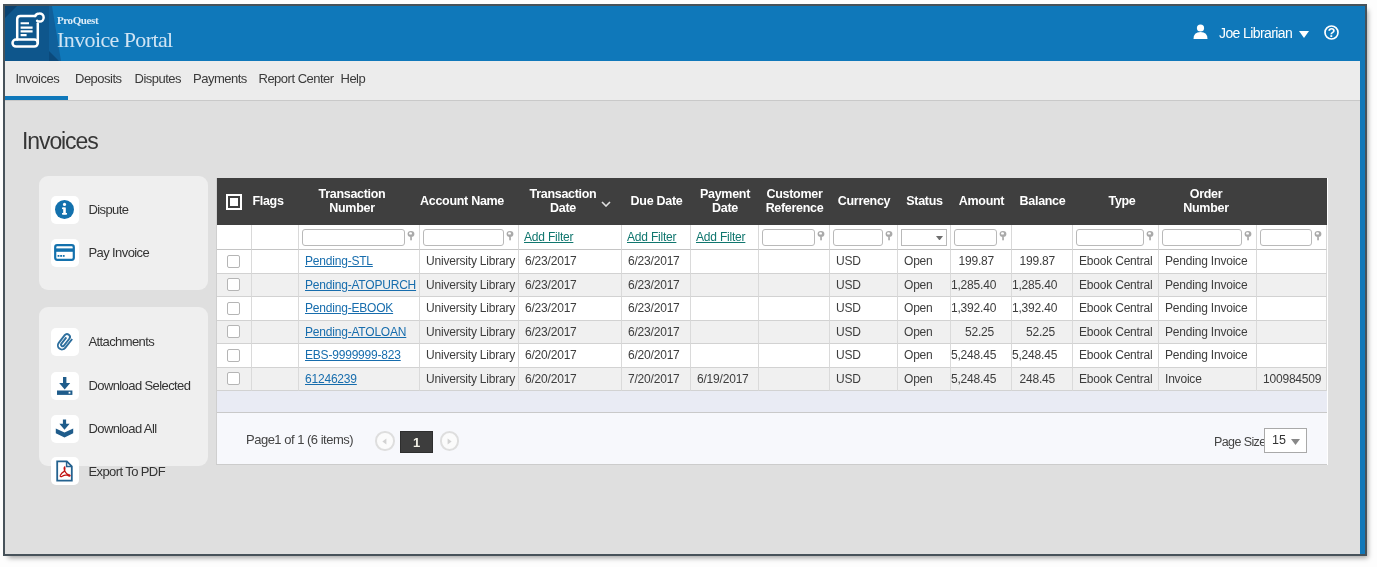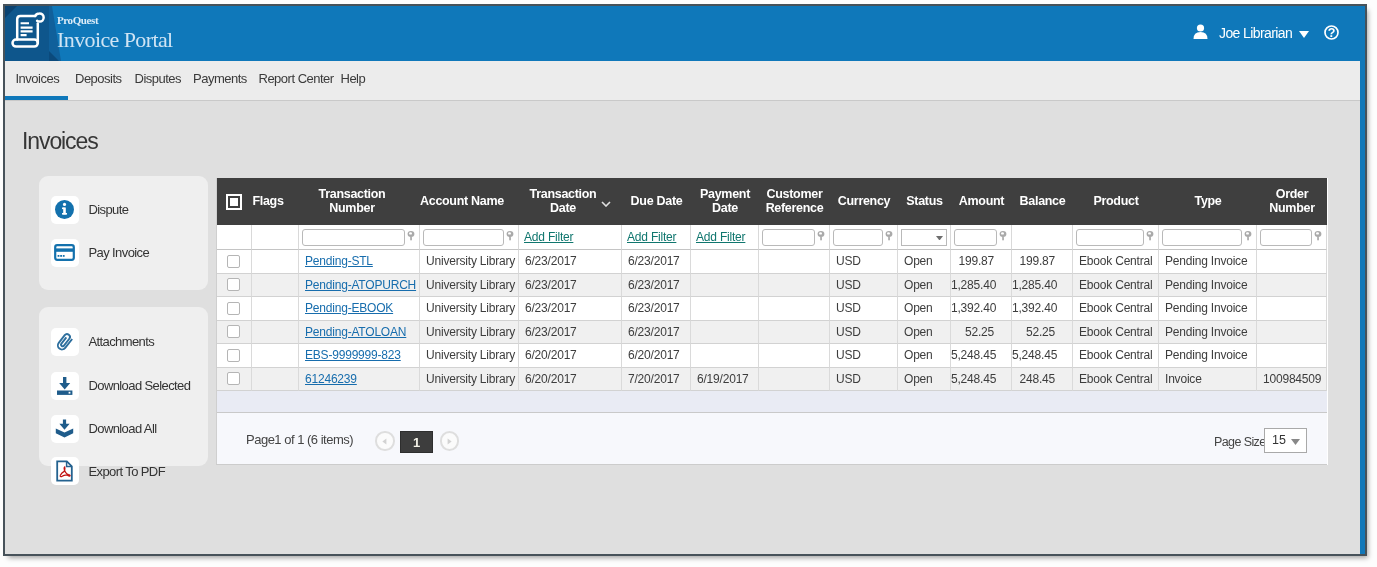--- a/index.html
+++ b/index.html
@@ -182,21 +182,21 @@
           <div style="width:16px;height:16px;border:2px solid #fff;margin:auto;display:flex;align-items:center;justify-content:center">
             <div style="width:8px;height:8px;background:#fff"></div>
           </div>
         </div>
         <div class="c " style="width: 47px; color: rgb(255, 255, 255); font-size: 12.5px; font-weight: bold; letter-spacing: -0.3px; display: flex; align-items: center; justify-content: center; text-align: center; line-height: 13.5px; position: relative; padding-right: 15px;">
           <div>Flags</div>
         </div>
         <div class="c " style="width: 121px; color: rgb(255, 255, 255); font-size: 12.5px; font-weight: bold; letter-spacing: -0.3px; display: flex; align-items: center; justify-content: center; text-align: center; line-height: 13.5px; position: relative; padding-right: 15px;">
           <div>Transaction<br>Number</div>
         </div>
-        <div class="c " style="width: 99px; color: rgb(255, 255, 255); font-size: 12.5px; font-weight: bold; letter-spacing: -0.3px; display: flex; align-items: center; justify-content: flex-start; text-align: center; line-height: 13.5px; position: relative; padding-right: 15px;">
+        <div class="c " style="width: 99px; color: rgb(255, 255, 255); font-size: 12.5px; font-weight: bold; letter-spacing: -0.3px; display: flex; align-items: center; justify-content: flex-end; text-align: center; line-height: 13.5px; position: relative; padding-right: 15px;">
           <div>Account Name</div>
         </div>
         <div class="c " style="width: 103px; color: rgb(255, 255, 255); font-size: 12.5px; font-weight: bold; letter-spacing: -0.3px; display: flex; align-items: center; justify-content: center; text-align: center; line-height: 13.5px; position: relative; padding-right: 15px;">
           <div>Transaction<br>Date</div>
           <svg width="10" height="6" viewBox="0 0 10 6" style="position:absolute;right:11px;top:22.5px">
             <path d="M1 1 L5 5 L9 1" stroke="#e0e0e0" stroke-width="1.6" fill="none"></path>
           </svg>
         </div>
         <div class="c " style="width: 69px; color: rgb(255, 255, 255); font-size: 12.5px; font-weight: bold; letter-spacing: -0.3px; display: flex; align-items: center; justify-content: center; text-align: center; line-height: 13.5px; position: relative;">
           <div>Due Date</div>
@@ -211,23 +211,20 @@
           <div>Currency</div>
         </div>
         <div class="c " style="width: 53px; color: rgb(255, 255, 255); font-size: 12.5px; font-weight: bold; letter-spacing: -0.3px; display: flex; align-items: center; justify-content: center; text-align: center; line-height: 13.5px; position: relative;">
           <div>Status</div>
         </div>
         <div class="c " style="width: 61px; color: rgb(255, 255, 255); font-size: 12.5px; font-weight: bold; letter-spacing: -0.3px; display: flex; align-items: center; justify-content: center; text-align: center; line-height: 13.5px; position: relative;">
           <div>Amount</div>
         </div>
         <div class="c " style="width: 61px; color: rgb(255, 255, 255); font-size: 12.5px; font-weight: bold; letter-spacing: -0.3px; display: flex; align-items: center; justify-content: center; text-align: center; line-height: 13.5px; position: relative;">
           <div>Balance</div>
-        </div>
-        <div class="c " style="width: 86px; color: rgb(255, 255, 255); font-size: 12.5px; font-weight: bold; letter-spacing: -0.3px; display: flex; align-items: center; justify-content: center; text-align: center; line-height: 13.5px; position: relative;">
-          <div>Product</div>
         </div>
         <div class="c " style="width: 98px; color: rgb(255, 255, 255); font-size: 12.5px; font-weight: bold; letter-spacing: -0.3px; display: flex; align-items: center; justify-content: center; text-align: center; line-height: 13.5px; position: relative;">
           <div>Type</div>
         </div>
         <div class="c " style="width: 70px; color: rgb(255, 255, 255); font-size: 12.5px; font-weight: bold; letter-spacing: -0.3px; display: flex; align-items: center; justify-content: center; text-align: center; line-height: 13.5px; position: relative;">
           <div>Order<br>Number</div>
         </div>
       </div>
       <div class="row frow" style="height: 25px;">
         <div class="c " style="width: 36px;"></div>

